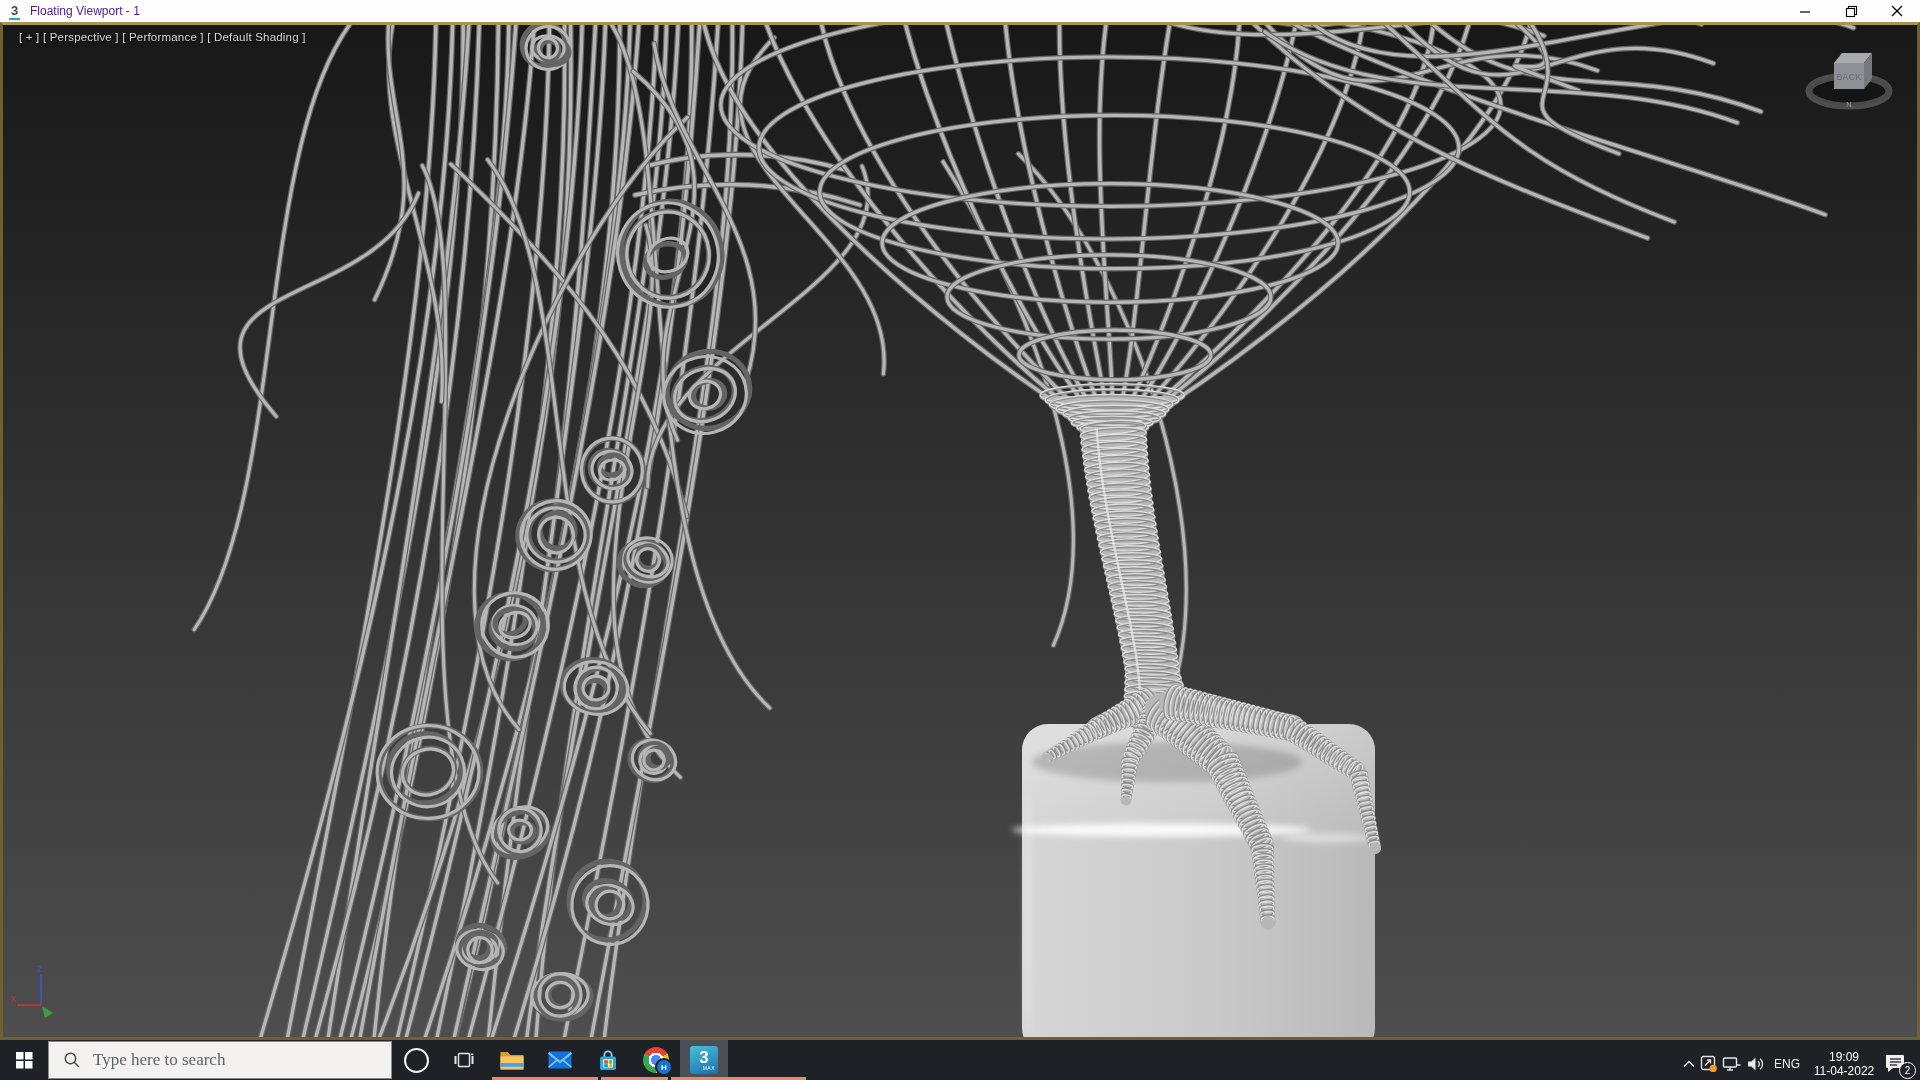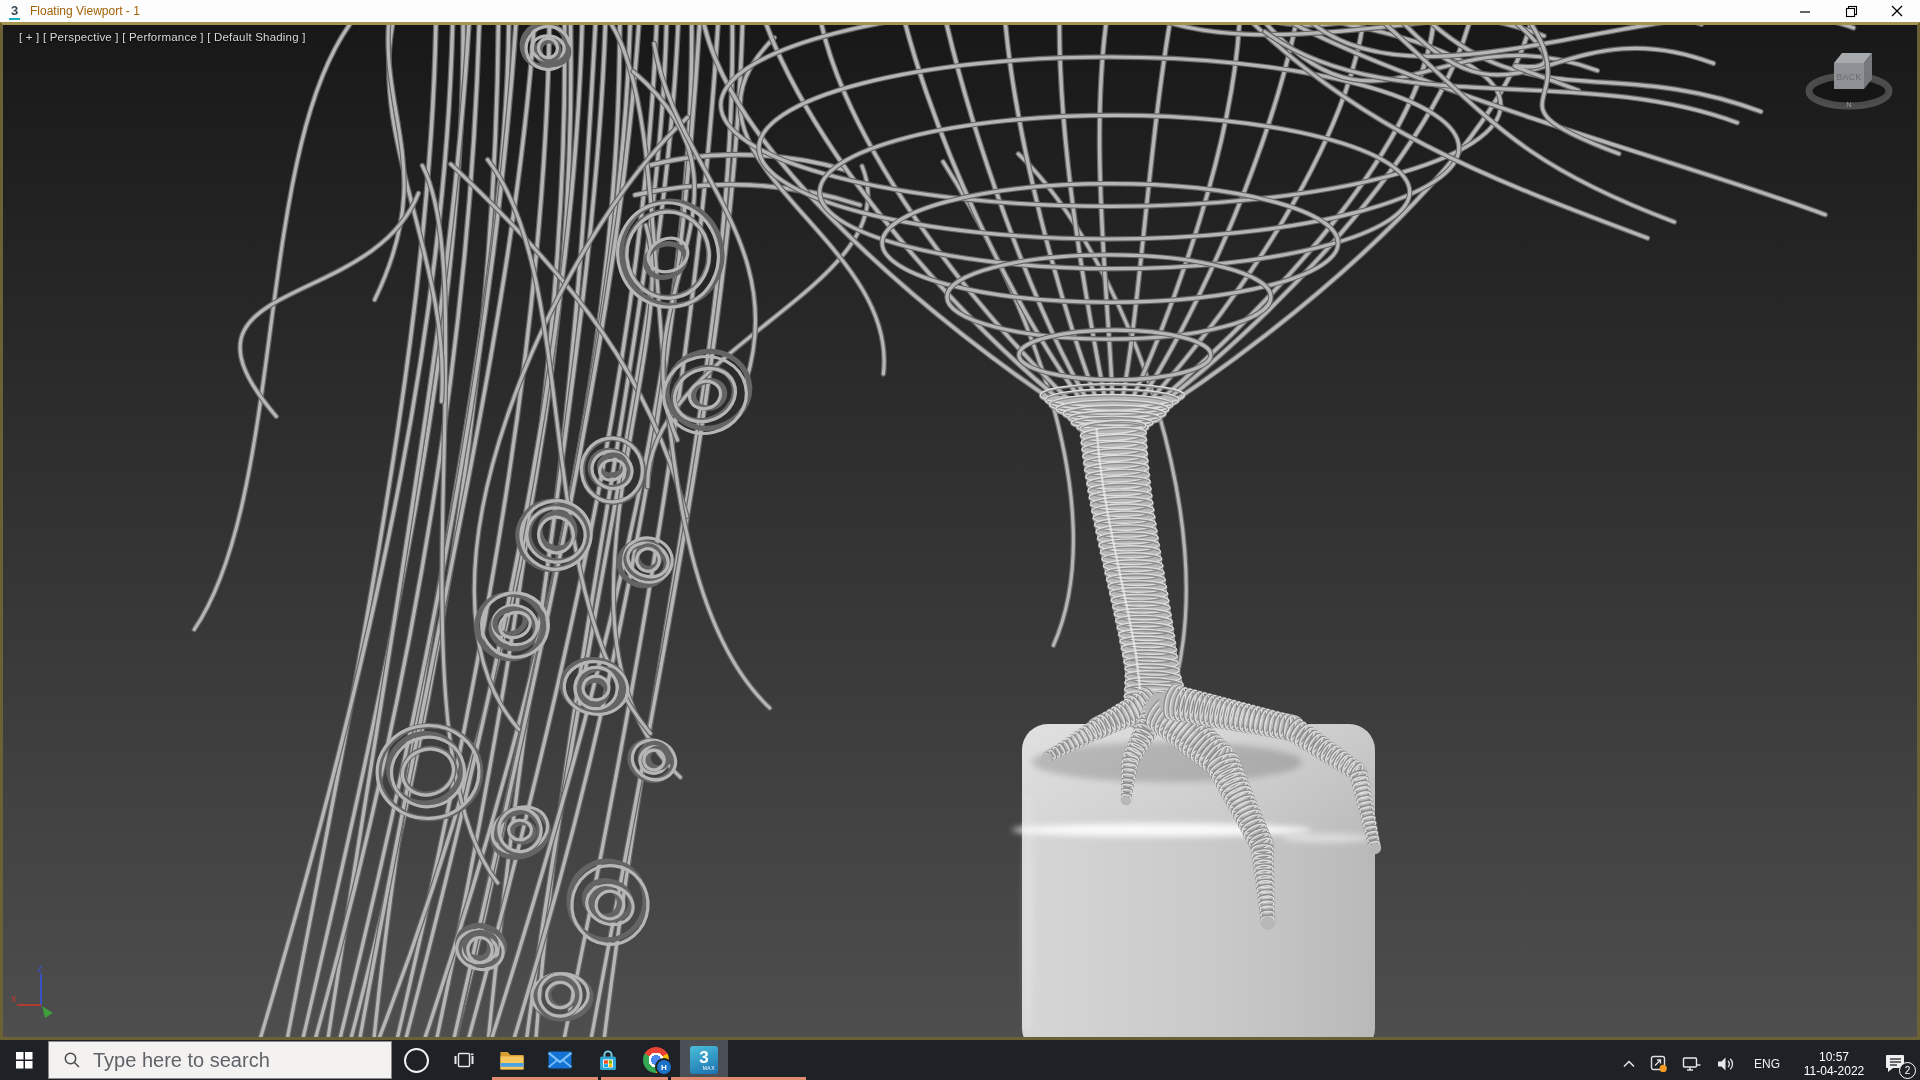--- a/index.html
+++ b/index.html
@@ -4,55 +4,55 @@
 <style>
   html,body{margin:0;padding:0;width:1920px;height:1080px;overflow:hidden;
     font-family:"Liberation Sans",sans-serif;background:#000;}
   .window{position:absolute;inset:0;}
   
   .titlebar{position:absolute;top:0;left:0;right:0;height:22px;background:#fdfdfd;
     display:flex;align-items:center;}
   .app-badge{width:15px;height:15px;margin-left:7px;position:relative;
     font-weight:bold;font-size:13px;color:#3b4a55;line-height:13px;text-align:center;}
   .app-badge::after{content:"";position:absolute;left:2px;bottom:-1px;width:11px;height:2px;background:#18aebf;}
-  .title-text{margin-left:8px;font-size:12px;color:#a16207;}
+  .title-text{margin-left:8px;font-size:12px;color:#4c1d95;}
   .win-controls{margin-left:auto;display:flex;height:22px;}
   .win-btn{width:46px;height:22px;display:flex;align-items:center;justify-content:center;}
   
   .vframe{position:absolute;top:22px;left:0;right:0;bottom:40px;box-sizing:border-box;
     border:3px solid #6b6132;border-top-color:#a5954e;
     background:linear-gradient(#181818,#4e4e4e);}
   .vp-label{position:absolute;top:6px;left:16px;font-size:11.5px;color:#d8d8d8;
     text-shadow:0 1px 2px #000;letter-spacing:.2px;}
   #scene{position:absolute;inset:0;width:100%;height:100%;}
   .viewcube{position:absolute;top:12px;right:22px;}
   .axis-gizmo{position:absolute;left:8px;bottom:14px;}
   
   .taskbar{position:absolute;left:0;right:0;bottom:0;height:40px;background:#1e2126;
     display:flex;align-items:stretch;z-index:5;}
   .tb-cell{width:48px;display:flex;align-items:center;justify-content:center;flex:0 0 auto;}
   .tb-cell.active{background:#4b5056;}
   .search-box{flex:0 0 344px;background:#f3f2f1;border:1px solid #8a8a8a;box-sizing:border-box;
     display:flex;align-items:center;margin:1px 0;}
   .search-box svg{margin:0 10px 0 14px;flex:0 0 auto;}
   .search-input{border:none;outline:none;background:transparent;width:100%;height:100%;
-    font-size:20px;color:#333;font-family:Liberation Sans, sans-serif;}
+    font-size:17px;color:#333;font-family:Liberation Serif, serif;}
   .search-input::placeholder{color:#5f6368;}
   .cortana-ring{width:21px;height:21px;border:2px solid #f2f2f2;border-radius:50%;}
   .chrome-icon{position:relative;width:26px;height:26px;border-radius:50%;
     background:radial-gradient(circle,#4a8af4 0 5px,#fff 5px 7.5px,rgba(0,0,0,0) 7.5px),
     conic-gradient(from -60deg,#ea4335 0 120deg,#fbbc05 0 240deg,#34a853 0 360deg);}
   .chrome-badge{position:absolute;right:-4px;bottom:-3px;width:14px;height:14px;border-radius:50%;
     background:#1a73c8;border:2px solid #1e2126;color:#fff;font-size:8px;font-weight:bold;
     display:flex;align-items:center;justify-content:center;}
   .max-icon{width:28px;height:28px;border-radius:3px;background:linear-gradient(160deg,#49c0d8,#1b6fb0);
     display:flex;flex-direction:column;align-items:center;justify-content:center;color:#fff;}
   .max-icon .big{font-size:17px;font-weight:bold;line-height:15px;}
   .max-icon .small{font-size:5px;letter-spacing:.5px;align-self:flex-end;margin-right:3px;}
-  .tray{margin-left:auto;display:flex;align-items:center;gap:14px;padding-right:10px;color:#eee;margin-top:8px;}
+  .tray{margin-left:auto;display:flex;align-items:center;gap:4px;padding-right:10px;color:#eee;margin-top:8px;}
   .tray-item{display:flex;align-items:center;justify-content:center;}
   .lang{font-size:12px;color:#f0f0f0;padding:0 4px;}
   .clock{font-size:12px;color:#fff;text-align:center;line-height:14px;min-width:72px;}
   .action-center{position:relative;width:26px;height:22px;}
   .ac-badge{position:absolute;right:-6px;bottom:-4px;width:15px;height:15px;border-radius:50%;
     background:#1e2126;border:1.5px solid #fff;color:#fff;font-size:10px;
     display:flex;align-items:center;justify-content:center;}
   .underline{position:absolute;bottom:0;height:3px;}
 </style>
 </head>
@@ -894,21 +894,21 @@
       </div>
       <div class="tray-item">
         <svg width="20" height="16" viewBox="0 0 20 16">
           <polygon points="2,5.5 5.5,5.5 9.5,1.5 9.5,14.5 5.5,10.5 2,10.5" fill="#e8e8e8"></polygon>
           <path d="M12,5 a4,4 0 0 1 0,6" fill="none" stroke="#e8e8e8" stroke-width="1.3"></path>
           <path d="M14.2,2.8 a7,7 0 0 1 0,10.4" fill="none" stroke="#e8e8e8" stroke-width="1.3"></path>
           </svg>
       </div>
       <div class="lang">ENG</div>
       <div class="clock">
-        <div>10:57</div>
+        <div>19:09</div>
         <div>11-04-2022</div>
       </div>
       <div class="action-center">
         <svg width="24" height="22" viewBox="0 0 24 22">
           <path d="M3,2 h16 a1,1 0 0 1 1,1 v11 a1,1 0 0 1 -1,1 h-10 l-5,4 v-4 h-1 a1,1 0 0 1 -1,-1 v-11 a1,1 0 0 1 1,-1 z" fill="#f0f0f0"></path>
           <line x1="6" y1="6" x2="17" y2="6" stroke="#1e2126" stroke-width="1.3"></line>
           <line x1="6" y1="9" x2="17" y2="9" stroke="#1e2126" stroke-width="1.3"></line>
           <line x1="6" y1="12" x2="13" y2="12" stroke="#1e2126" stroke-width="1.3"></line>
           </svg>
         <div class="ac-badge">2</div>

